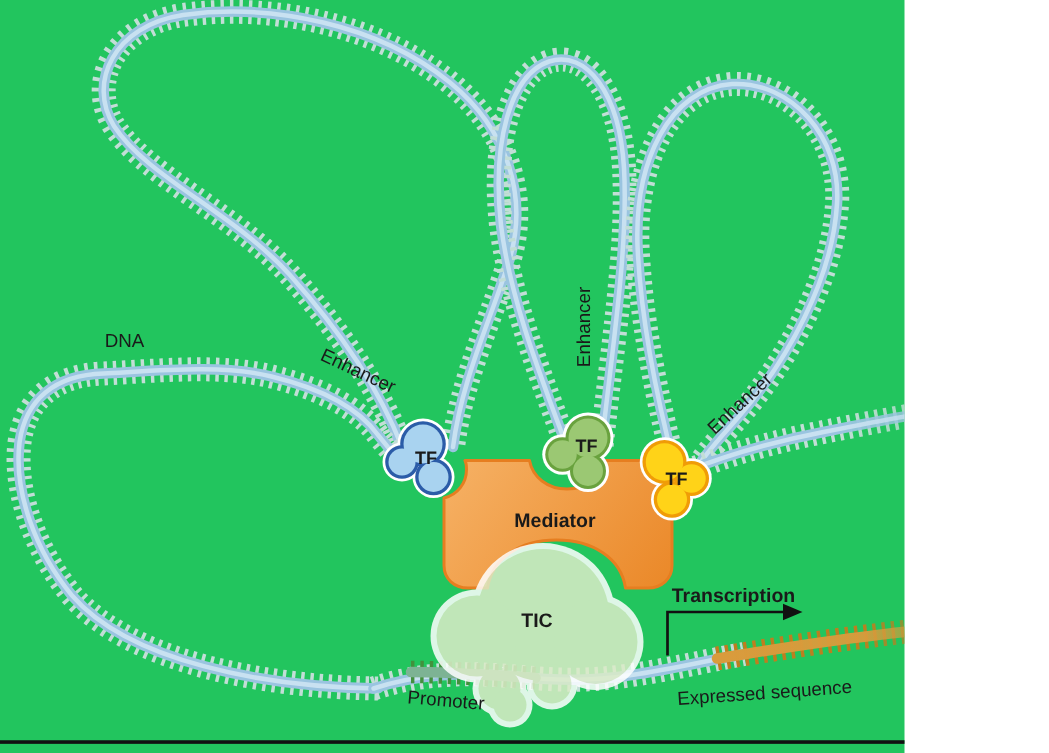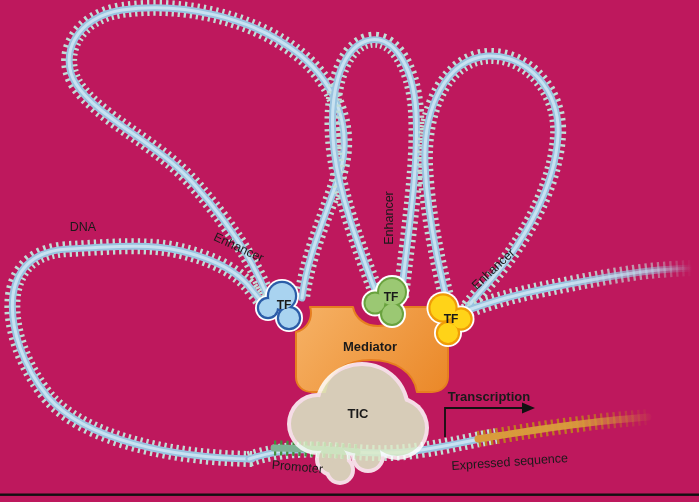--- a/index.html
+++ b/index.html
@@ -1,16 +1,16 @@
 <!DOCTYPE html>
 <html><head>
 <meta charset="utf-8">
 <style>
   html,body{margin:0;padding:0;background:#fff;}
-  .stage{position:relative;width:699px;height:502px;background:#be185d;overflow:hidden;
+  .stage{position:relative;width:603px;height:502px;background:#22c55e;overflow:hidden;
          font-family:"Liberation Sans", sans-serif;}
   svg{display:block;}
   .teeth{fill:none;stroke-width:16;stroke-dasharray:2.3 3.9;}
   .teeth-sm{fill:none;stroke-width:15;stroke-dasharray:2.3 3.9;}
   .tube{fill:none;stroke-width:7;stroke-linecap:round;stroke-linejoin:round;}
   .tube-hi{fill:none;stroke-width:3;stroke-linecap:round;stroke-linejoin:round;}
   .lbl{font-size:12.5px;fill:#1a1a1a;}
   .lbl-b{font-size:13px;font-weight:bold;fill:#1a1a1a;}
   .lbl-tf{font-size:12px;font-weight:bold;fill:#1a1a1a;}
 </style>

